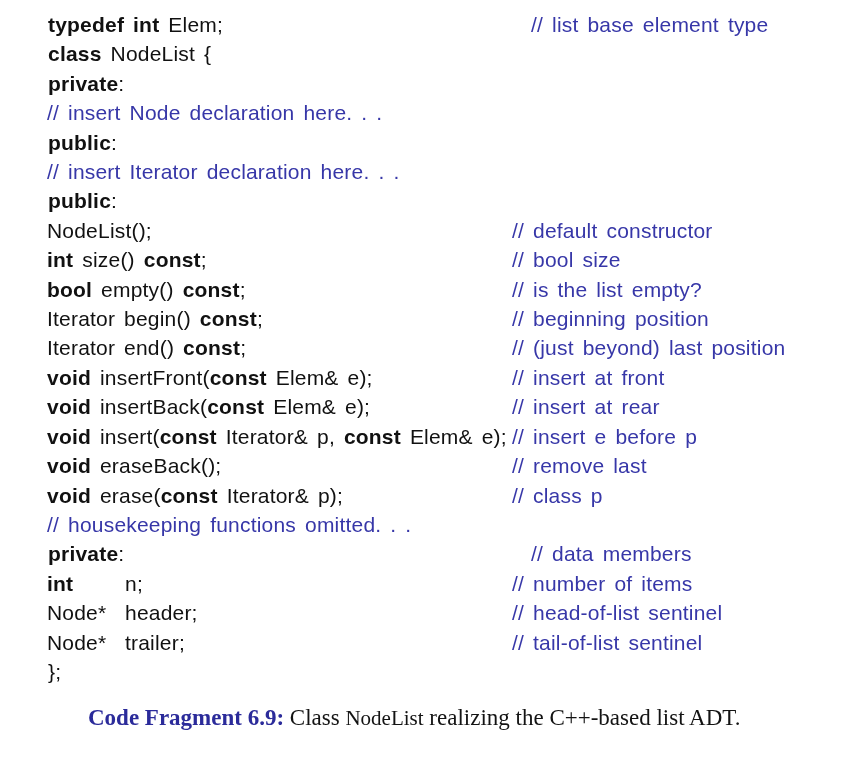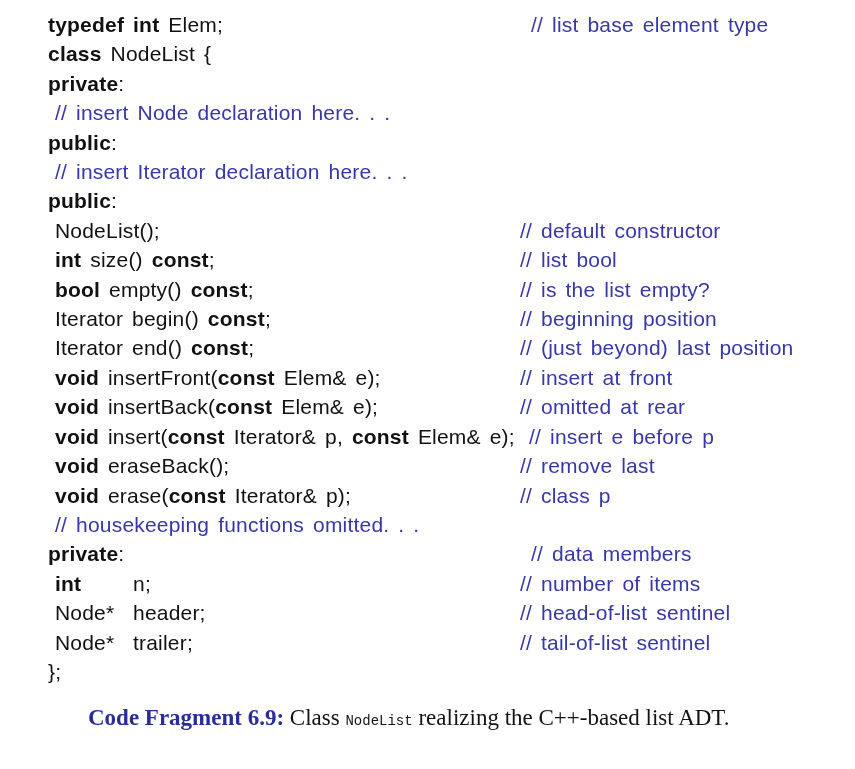--- a/index.html
+++ b/index.html
@@ -27,64 +27,64 @@
     word-spacing: 0.14em;
   }
   .line {
     display: flex;
     align-items: baseline;
     padding-left: 29px;
     white-space: pre;
   }
   .line.ind1 { padding-left: 47px; }
   .line.ind0 .code-part { min-width: 483px; margin-left: 19px; }
-  .line.ind1 .code-part { min-width: 465px; margin-left: 8px; }
+  .line.ind1 .code-part { min-width: 465px; }
   .code-part { white-space: pre; flex: 0 0 auto; }
   .seg-k  { font-weight: 700; }
   .seg-kt { font-weight: 700; display: inline-block; min-width: 78px; }
   .seg-t  { display: inline-block; min-width: 78px; }
   .seg-c  { color: var(--comment-color); }
   .comment {
     color: var(--comment-color);
     white-space: pre;
   }
-  .comment.inline { margin-left: 9px; }
+  .comment.inline { }
   .caption {
     margin-top: 17px;
     padding-left: 88px;
     padding-right: 12px;
     font-family: "Liberation Serif", serif;
     font-size: 23px;
     line-height: 30px;
     color: #131313;
   }
   .caption-label {
     font-weight: 700;
     color: var(--caption-label-color);
   }
-  .caption-code { font-family: Liberation Mono, monospace; font-size: 14px; }
+  .caption-code { font-family: Liberation Serif, serif; font-size: 21px; }
 </style>
 </head>
 <body>
 
 <div class="code-block">
     <div class="line ind0"><span class="code-part"><span class="seg-k">typedef</span><span class="seg-p"> </span><span class="seg-k">int</span><span class="seg-p"> Elem;</span></span><span class="comment">// list base element type</span></div>
     <div class="line ind0"><span class="code-part"><span class="seg-k">class</span><span class="seg-p"> NodeList {</span></span></div>
     <div class="line ind0"><span class="code-part"><span class="seg-k">private</span><span class="seg-p">:</span></span></div>
     <div class="line ind1"><span class="code-part"><span class="seg-c">// insert Node declaration here. . .</span></span></div>
     <div class="line ind0"><span class="code-part"><span class="seg-k">public</span><span class="seg-p">:</span></span></div>
     <div class="line ind1"><span class="code-part"><span class="seg-c">// insert Iterator declaration here. . .</span></span></div>
     <div class="line ind0"><span class="code-part"><span class="seg-k">public</span><span class="seg-p">:</span></span></div>
     <div class="line ind1"><span class="code-part"><span class="seg-p">NodeList();</span></span><span class="comment">// default constructor</span></div>
-    <div class="line ind1"><span class="code-part"><span class="seg-k">int</span><span class="seg-p"> size() </span><span class="seg-k">const</span><span class="seg-p">;</span></span><span class="comment">// list bool</span></div>
+    <div class="line ind1"><span class="code-part"><span class="seg-k">int</span><span class="seg-p"> size() </span><span class="seg-k">const</span><span class="seg-p">;</span></span><span class="comment">// bool size</span></div>
     <div class="line ind1"><span class="code-part"><span class="seg-k">bool</span><span class="seg-p"> empty() </span><span class="seg-k">const</span><span class="seg-p">;</span></span><span class="comment">// is the list empty?</span></div>
     <div class="line ind1"><span class="code-part"><span class="seg-p">Iterator begin() </span><span class="seg-k">const</span><span class="seg-p">;</span></span><span class="comment">// beginning position</span></div>
     <div class="line ind1"><span class="code-part"><span class="seg-p">Iterator end() </span><span class="seg-k">const</span><span class="seg-p">;</span></span><span class="comment">// (just beyond) last position</span></div>
     <div class="line ind1"><span class="code-part"><span class="seg-k">void</span><span class="seg-p"> insertFront(</span><span class="seg-k">const</span><span class="seg-p"> Elem&amp; e);</span></span><span class="comment">// insert at front</span></div>
-    <div class="line ind1"><span class="code-part"><span class="seg-k">void</span><span class="seg-p"> insertBack(</span><span class="seg-k">const</span><span class="seg-p"> Elem&amp; e);</span></span><span class="comment">// omitted at rear</span></div>
+    <div class="line ind1"><span class="code-part"><span class="seg-k">void</span><span class="seg-p"> insertBack(</span><span class="seg-k">const</span><span class="seg-p"> Elem&amp; e);</span></span><span class="comment">// insert at rear</span></div>
     <div class="line ind1"><span class="code-part"><span class="seg-k">void</span><span class="seg-p"> insert(</span><span class="seg-k">const</span><span class="seg-p"> Iterator&amp; p, </span><span class="seg-k">const</span><span class="seg-p"> Elem&amp; e);</span></span><span class="comment inline">// insert e before p</span></div>
     <div class="line ind1"><span class="code-part"><span class="seg-k">void</span><span class="seg-p"> eraseBack();</span></span><span class="comment">// remove last</span></div>
     <div class="line ind1"><span class="code-part"><span class="seg-k">void</span><span class="seg-p"> erase(</span><span class="seg-k">const</span><span class="seg-p"> Iterator&amp; p);</span></span><span class="comment">// class p</span></div>
     <div class="line ind1"><span class="code-part"><span class="seg-c">// housekeeping functions omitted. . .</span></span></div>
     <div class="line ind0"><span class="code-part"><span class="seg-k">private</span><span class="seg-p">:</span></span><span class="comment">// data members</span></div>
     <div class="line ind1"><span class="code-part"><span class="seg-kt">int</span><span class="seg-p">n;</span></span><span class="comment">// number of items</span></div>
     <div class="line ind1"><span class="code-part"><span class="seg-t">Node*</span><span class="seg-p">header;</span></span><span class="comment">// head-of-list sentinel</span></div>
     <div class="line ind1"><span class="code-part"><span class="seg-t">Node*</span><span class="seg-p">trailer;</span></span><span class="comment">// tail-of-list sentinel</span></div>
     <div class="line ind0"><span class="code-part"><span class="seg-p">};</span></span></div>
   </div>

